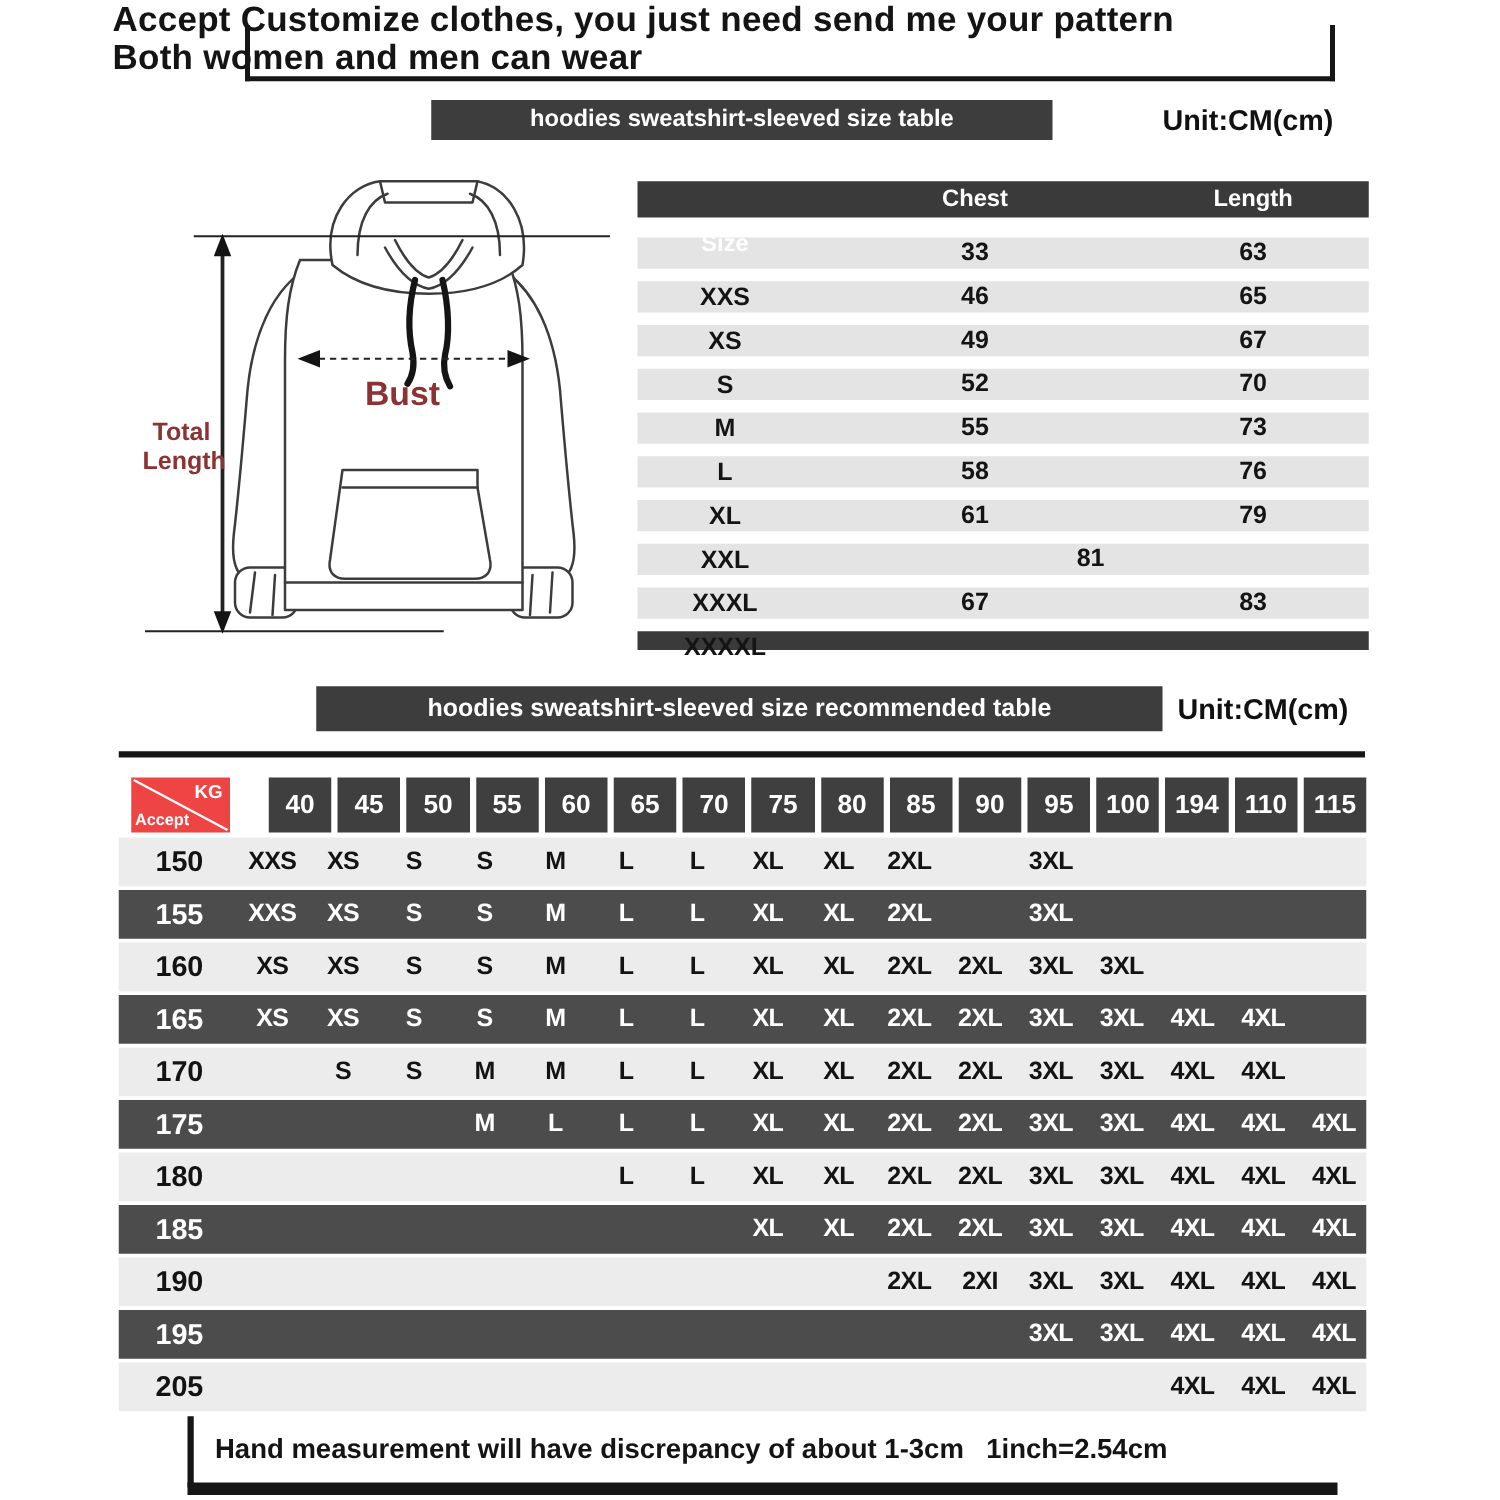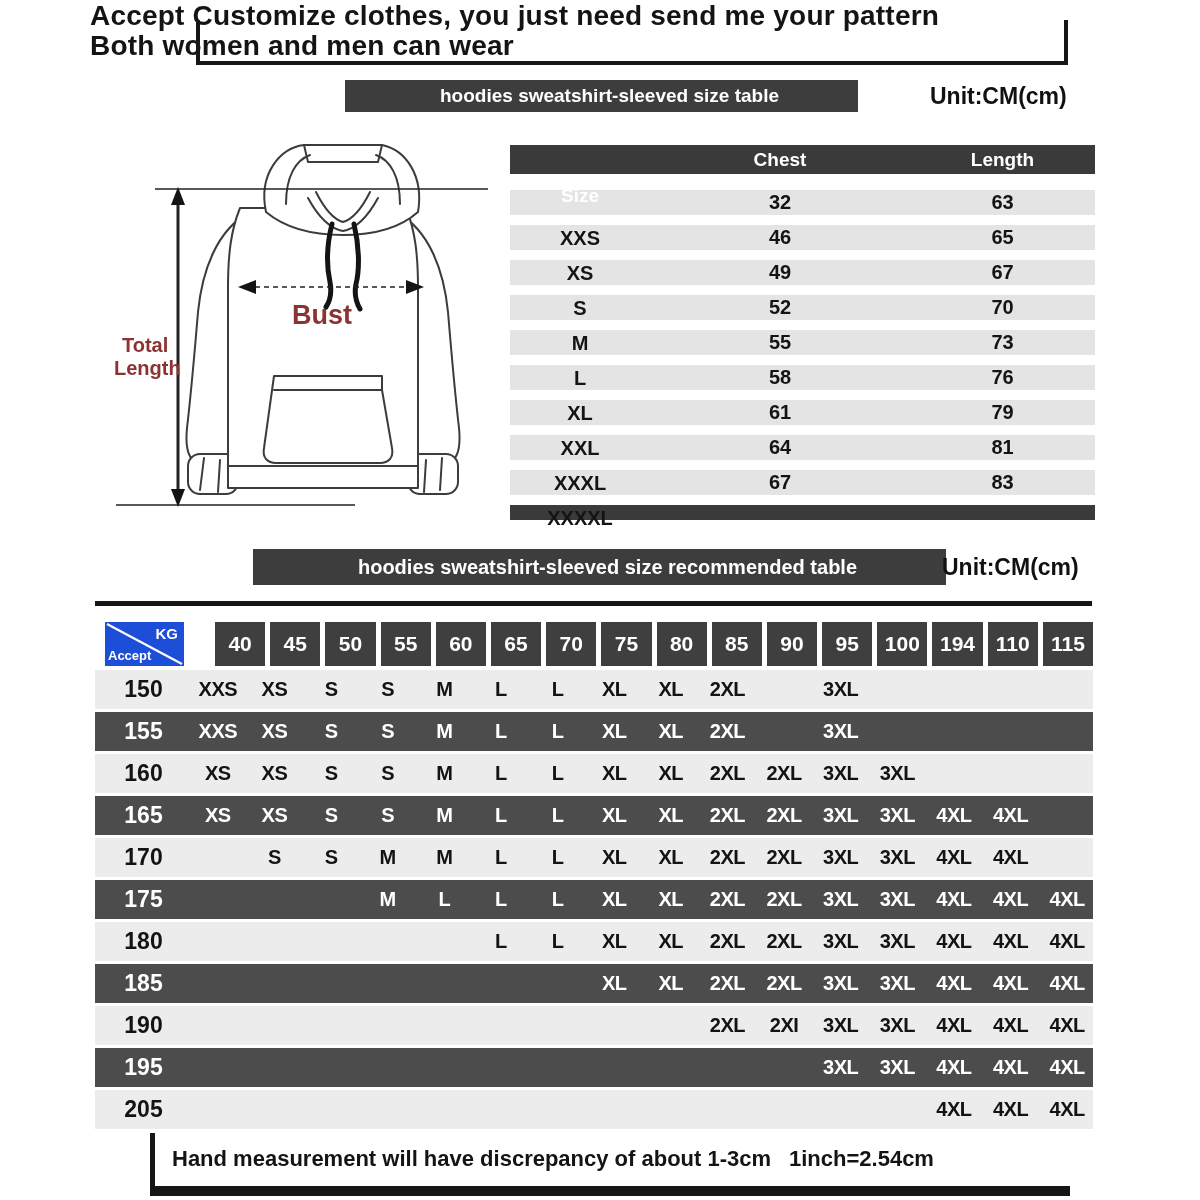--- a/index.html
+++ b/index.html
@@ -7,21 +7,21 @@
           font-family:"Liberation Sans", sans-serif;font-weight:bold;color:#141414;overflow:hidden;}
 
   
   .hdr{position:absolute;left:90px;width:1110px;text-align:left;font-size:28px;letter-spacing:.2px;}
   .hdr1{top:0px;}
   .hdr2{top:30px;}
   .bracket{position:absolute;left:196px;top:20px;width:864px;height:41px;
            border-left:4px solid #161616;border-right:4px solid #161616;border-bottom:4px solid #161616;}
 
   
-  .tbar{position:absolute;background:#3d3d3d;color:#fff;text-align:center;padding-left:16px;}
+  .tbar{position:absolute;background:#3d3d3d;color:#fff;text-align:center;}
   .tbar1{left:345px;top:80px;width:497px;height:32px;line-height:32px;font-size:19px;}
   .tbar2{left:253px;top:549px;width:677px;height:36px;line-height:36px;font-size:20px;}
   .unit{position:absolute;font-size:23px;color:#111;}
   .unit1{left:930px;top:83px;}
   .unit2{left:942px;top:554px;}
   .sep{position:absolute;left:95px;top:601px;width:997px;height:5px;background:#161616;}
 
   
   .hoodie{position:absolute;left:100px;top:132px;width:400px;height:392px;}
 
@@ -30,21 +30,21 @@
   .st-header{display:flex;background:#3a3a3a;color:#fff;height:29px;line-height:29px;font-size:19px;margin-bottom:16px;}
   .st-size{width:140px;text-align:center;margin-top:36px;}
   .st-chest{width:260px;text-align:center;}
   .st-length{flex:1;text-align:center;}
   .st-row{display:flex;background:#e4e4e4;height:25px;line-height:25px;font-size:20px;margin-bottom:10px;}
   .st-footer{height:15px;background:#3a3a3a;margin-top:2px;}
 
   
   .matrix{position:absolute;left:95px;top:622px;width:998px;}
   .mx-header{display:flex;height:44px;margin-bottom:4px;}
-  .mx-corner{width:79px;margin-left:10px;background:#1d4ed8;position:relative;color:#fff;}
+  .mx-corner{width:79px;margin-left:10px;background:#ef4444;position:relative;color:#fff;}
   .mx-corner svg{position:absolute;left:0;top:0;}
   .corner-kg{position:absolute;top:3px;right:6px;font-size:15px;}
   .corner-height{position:absolute;bottom:3px;left:3px;font-size:13px;}
   .mx-gap{width:8px;}
   .mx-wts{flex:1;display:flex;gap:5px;padding-left:23px;}
   .kg-box{flex:1;background:#3f3f3f;color:#fff;text-align:center;line-height:44px;font-size:21px;}
   .mx-row{display:flex;height:39px;line-height:39px;margin-bottom:3px;}
   .mx-row.light{background:#ececec;color:#131313;}
   .mx-row.dark{background:#4c4c4c;color:#ffffff;}
   .mx-height{width:97px;text-align:center;font-size:23px;}
@@ -120,21 +120,21 @@
 
   <div class="sizetable">
     <div class="st-header">
       <div class="st-size">Size</div>
       <div class="st-chest">Chest</div>
       <div class="st-length">Length</div>
     </div>
     <div id="stRows">
         <div class="st-row">
           <div class="st-size">XXS</div>
-          <div class="st-chest">32</div>
+          <div class="st-chest">33</div>
           <div class="st-length">63</div>
         </div>
         <div class="st-row">
           <div class="st-size">XS</div>
           <div class="st-chest">46</div>
           <div class="st-length">65</div>
         </div>
         <div class="st-row">
           <div class="st-size">S</div>
           <div class="st-chest">49</div>
@@ -155,21 +155,20 @@
           <div class="st-chest">58</div>
           <div class="st-length">76</div>
         </div>
         <div class="st-row">
           <div class="st-size">XXL</div>
           <div class="st-chest">61</div>
           <div class="st-length">79</div>
         </div>
         <div class="st-row">
           <div class="st-size">XXXL</div>
-          <div class="st-chest">64</div>
           <div class="st-length">81</div>
         </div>
         <div class="st-row">
           <div class="st-size">XXXXL</div>
           <div class="st-chest">67</div>
           <div class="st-length">83</div>
         </div>
       </div>
     <div class="st-footer"></div>
   </div>

